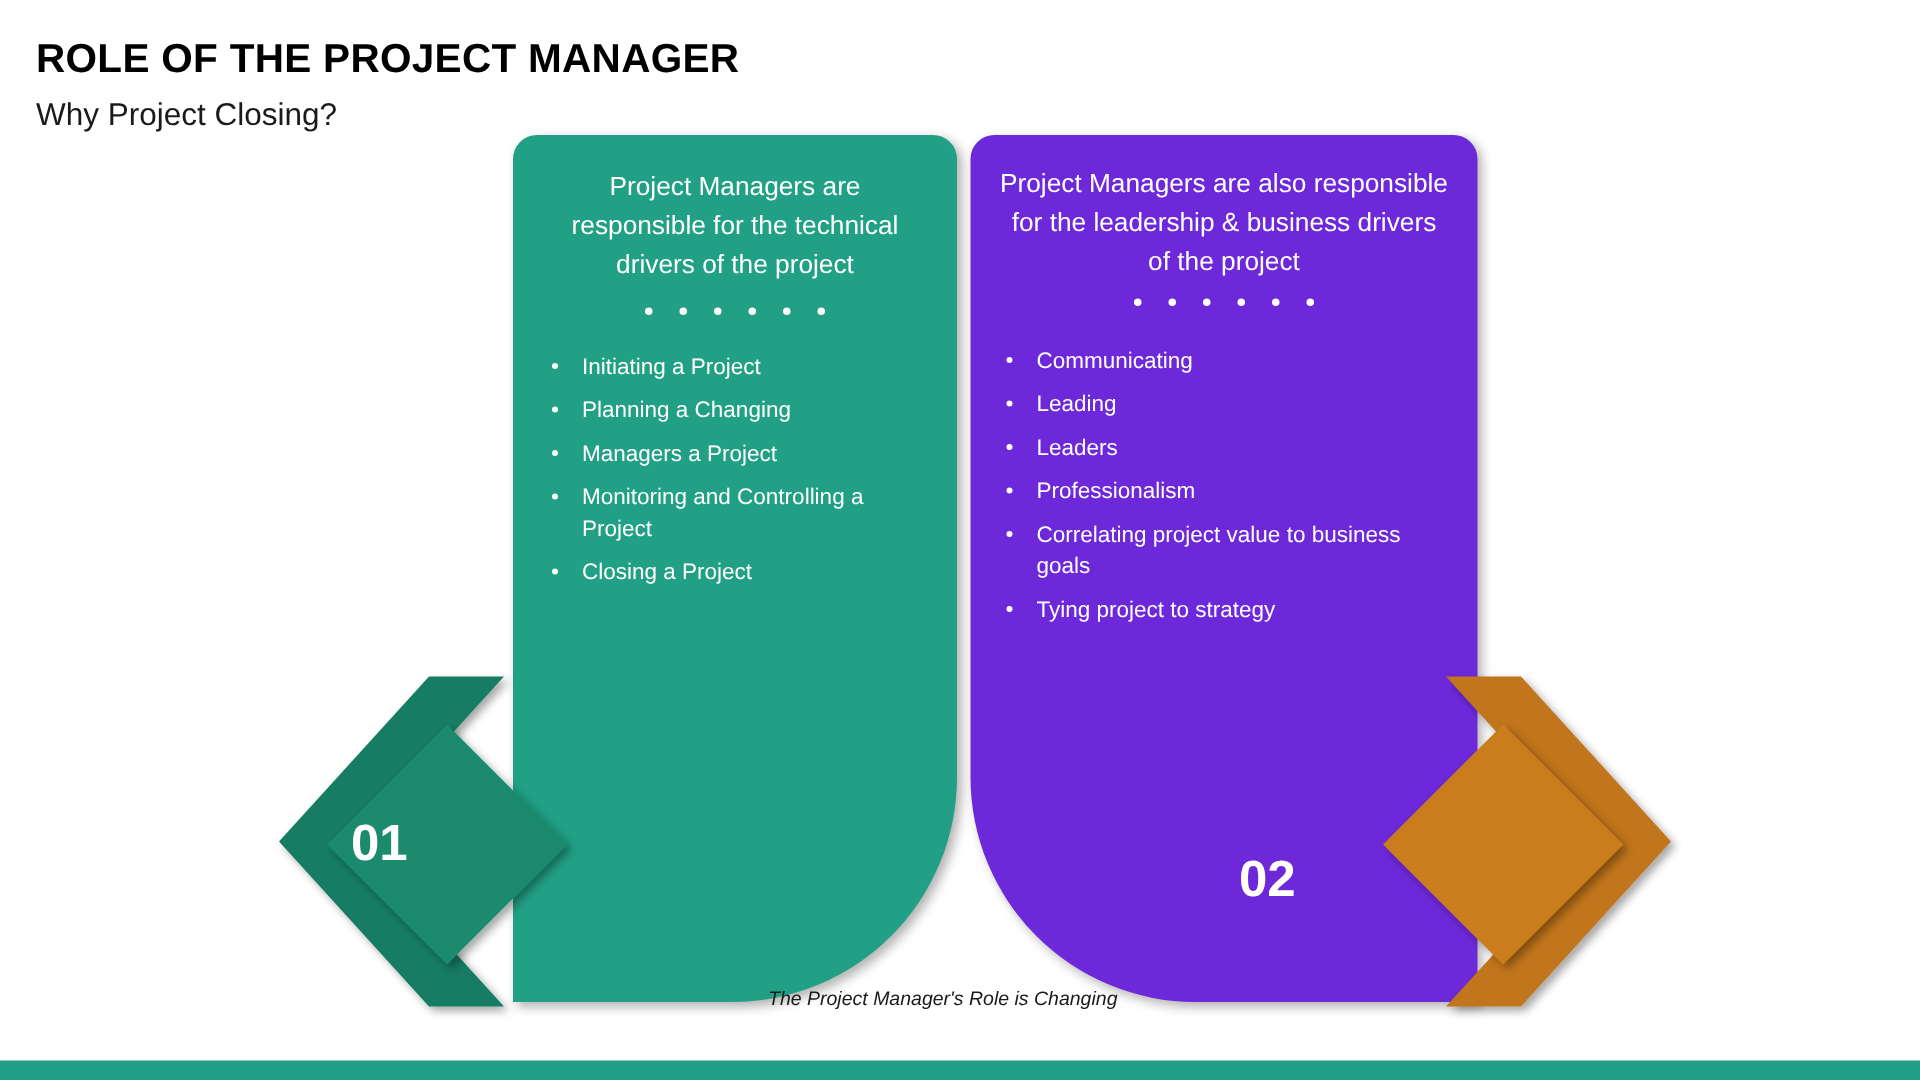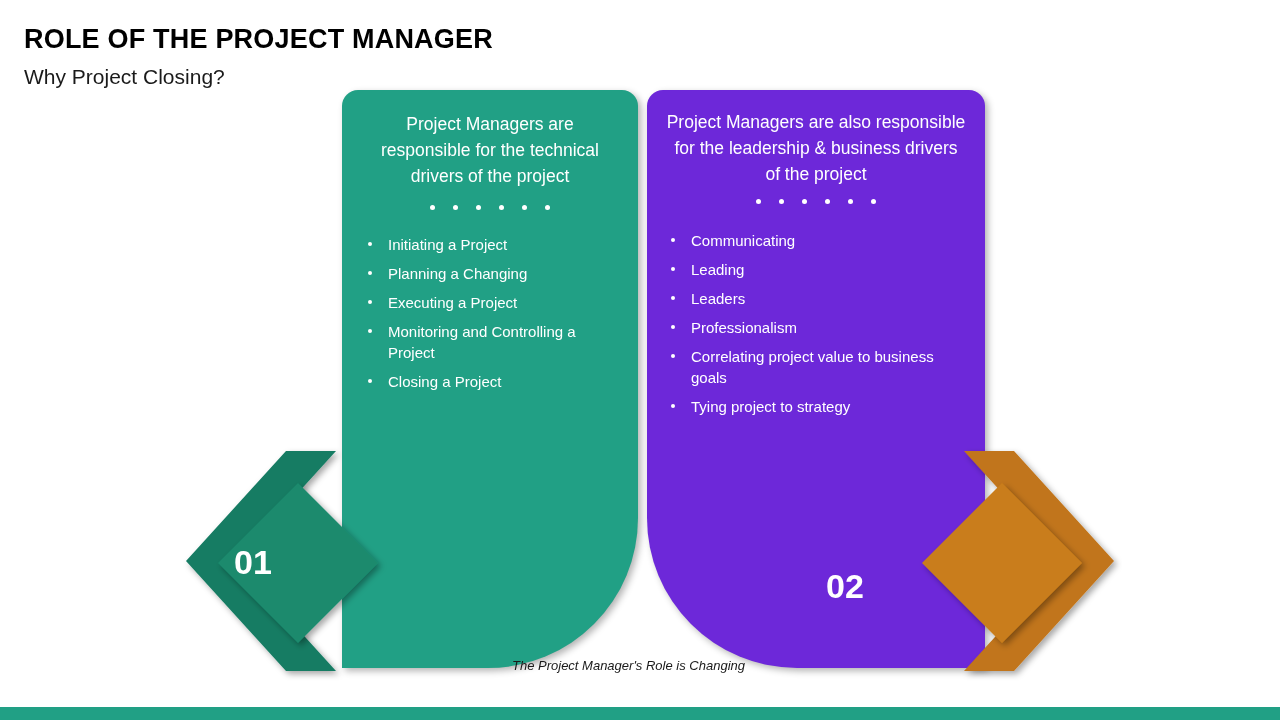--- a/index.html
+++ b/index.html
@@ -170,21 +170,21 @@
     <span class="dot"></span>
     <span class="dot"></span>
     <span class="dot"></span>
     <span class="dot"></span>
     <span class="dot"></span>
   </div>
 
   <ul class="bullets">
     <li>Initiating a Project</li>
     <li>Planning a Changing</li>
-    <li>Executing a Project</li>
+    <li>Managers a Project</li>
     <li>Monitoring and Controlling a Project</li>
     <li>Closing a Project</li>
   </ul>
 </div>
 
 <div class="card" id="card-orange">
   <div class="card-heading">Project Managers are also responsible for the leadership &amp; business drivers of the project</div>
 
   <div class="dots">
     <span class="dot"></span>

